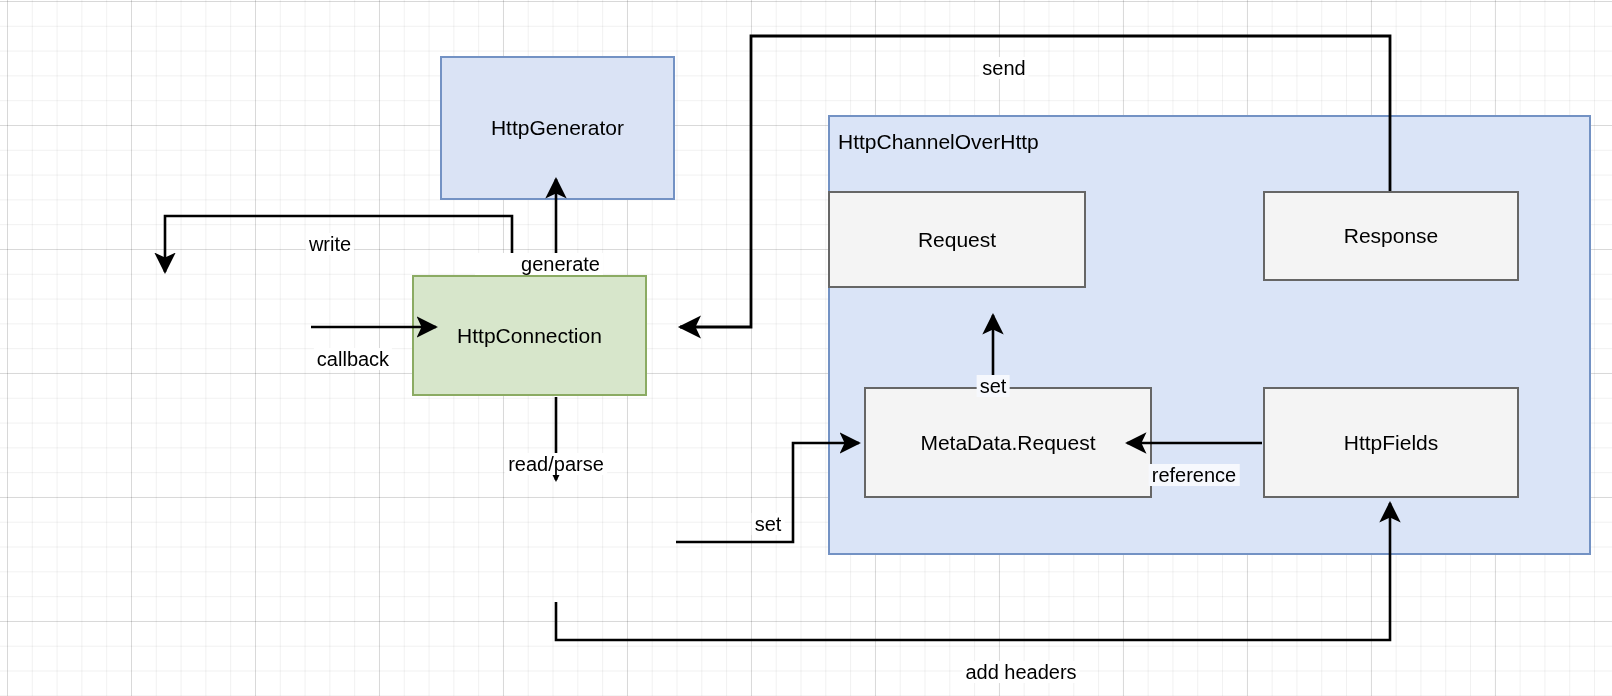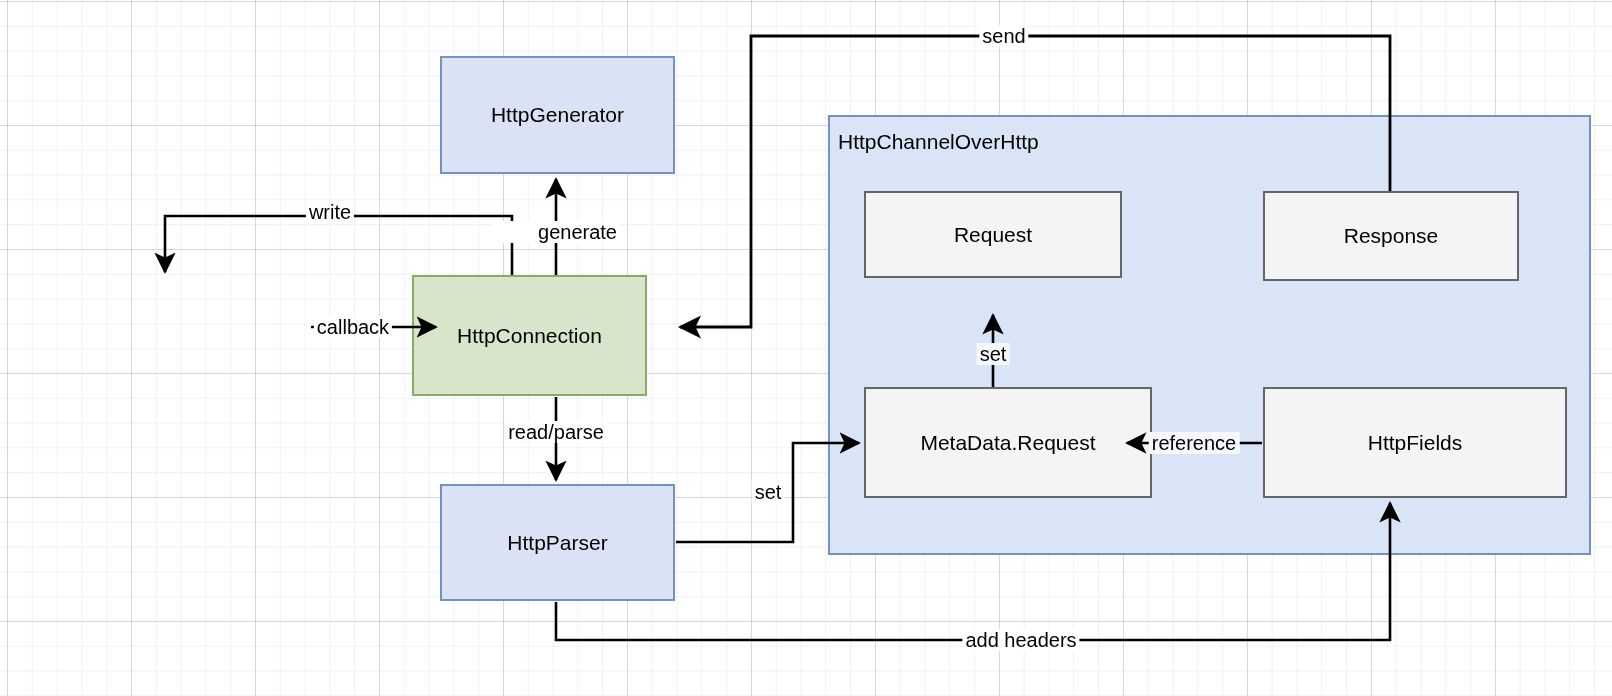--- a/index.html
+++ b/index.html
@@ -35,20 +35,21 @@
   }
   .group-label{
     position:absolute;font-size:21px;color:#000;z-index:2;white-space:nowrap;
   }
   svg.edges{position:absolute;left:0;top:0;width:1612px;height:696px;z-index:4;overflow:visible;}
   .edge-label{
     position:absolute;font-size:20px;color:#000;background:#ffffff;
     padding:0 3px;white-space:nowrap;z-index:5;
     transform:translate(-50%,-50%);
     line-height:1.1;
+    margin-top:32px;
   }
   .edge-label.onfill{background:#f6f8fd;}
 </style>
 </head>
 <body>
 
 <div id="canvas">
 
   <div class="group" id="group-box" style="left: 828px; top: 115px; width: 763px; height: 440px;"></div>
   <div class="group-label" id="group-label" style="left: 838px; top: 130px;">HttpChannelOverHttp</div>
@@ -72,45 +73,42 @@
 
     <path fill="none" stroke="#000" stroke-width="2.6" marker-end="url(#arrow)" d="M 676,542 L 793,542 L 793,443 L 859,443"></path>
 
     <path fill="none" stroke="#000" stroke-width="2.6" marker-end="url(#arrow)" d="M 993,387 L 993,315"></path>
 
     <path fill="none" stroke="#000" stroke-width="2.6" marker-end="url(#arrow)" d="M 1262,443 L 1127,443"></path>
 
     <path fill="none" stroke="#000" stroke-width="2.6" marker-end="url(#arrow)" d="M 556,602 L 556,640 L 1390,640 L 1390,503"></path>
   </svg>
 
-  <div class="node blue" id="node-http-generator" style="left: 440px; top: 56px; width: 235px; height: 118px;">
+  <div class="node blue" id="node-http-generator" style="left: 440px; top: 56px; width: 235px; height: 144px;">
       <span>HttpGenerator</span>
     </div>
   <div class="node green" id="node-http-connection" style="left: 412px; top: 275px; width: 235px; height: 121px;">
       <span>HttpConnection</span>
     </div>
-  <div class="node blue" id="node-http-parser" style="left: 440px; top: 484px; width: 235px; height: 117px;">
-      <span>HttpParser</span>
-    </div>
-  <div class="node gray" id="node-request" style="left: 864px; top: 191px; width: 258px; height: 87px;">
+  <div class="node gray" id="node-request" style="left: 828px; top: 191px; width: 258px; height: 97px;">
       <span>Request</span>
     </div>
   <div class="node gray" id="node-response" style="left: 1263px; top: 191px; width: 256px; height: 90px;">
       <span>Response</span>
     </div>
   <div class="node gray" id="node-metadata-request" style="left: 864px; top: 387px; width: 288px; height: 111px;">
       <span>MetaData.Request</span>
     </div>
-  <div class="node gray" id="node-http-fields" style="left: 1263px; top: 387px; width: 304px; height: 111px;">
+  <div class="node gray" id="node-http-fields" style="left: 1263px; top: 387px; width: 256px; height: 111px;">
       <span>HttpFields</span>
     </div>
 
   <div class="edge-label" id="lbl-write" style="left: 330px; top: 212px;">write</div>
   <div class="edge-label" id="lbl-callback" style="left: 353px; top: 327px;">callback</div>
-  <div class="edge-label" id="lbl-generate" style="left: 556px; top: 232px; padding-left: 46px;">generate</div>
+  <div class="edge-label" id="lbl-generate" style="left: 539px; top: 232px; padding-left: 46px;">generate</div>
   <div class="edge-label" id="lbl-read-parse" style="left: 556px; top: 432px;">read/parse</div>
   <div class="edge-label" id="lbl-send" style="left: 1004px; top: 36px;">send</div>
   <div class="edge-label" id="lbl-set-parser" style="left: 768px; top: 492px;">set</div>
   <div class="edge-label onfill" id="lbl-set-request" style="left: 993px; top: 354px;">set</div>
   <div class="edge-label onfill" id="lbl-reference" style="left: 1194px; top: 443px;">reference</div>
   <div class="edge-label" id="lbl-add-headers" style="left: 1021px; top: 640px;">add headers</div>
 
 </div>
 
 </body></html>

